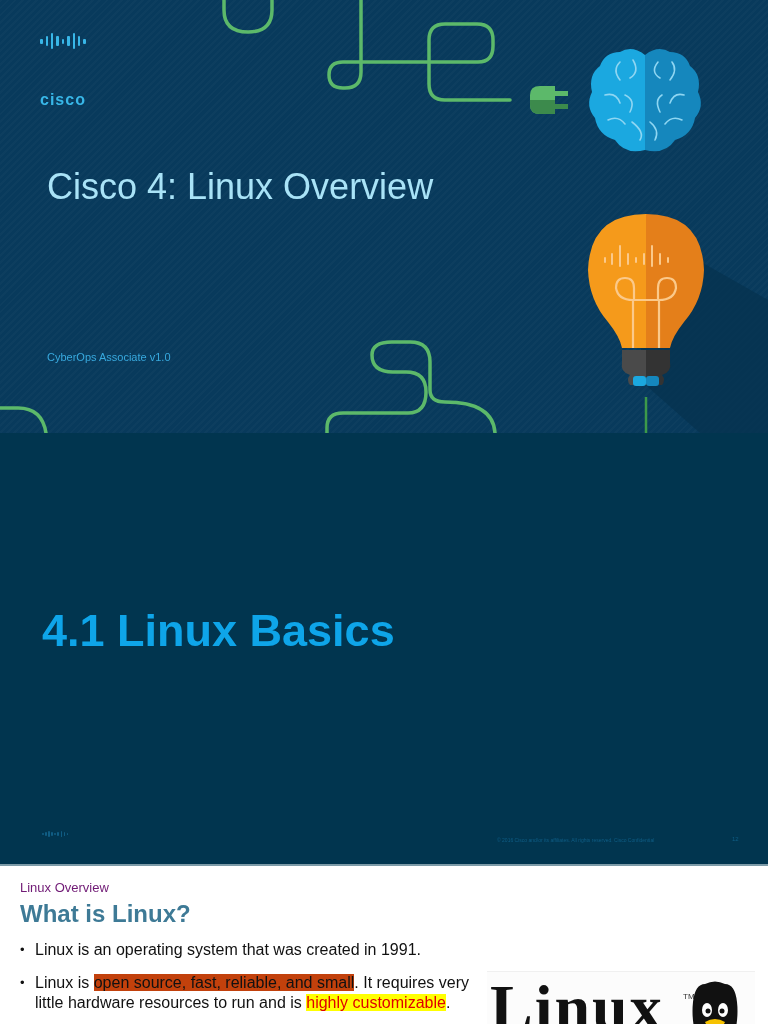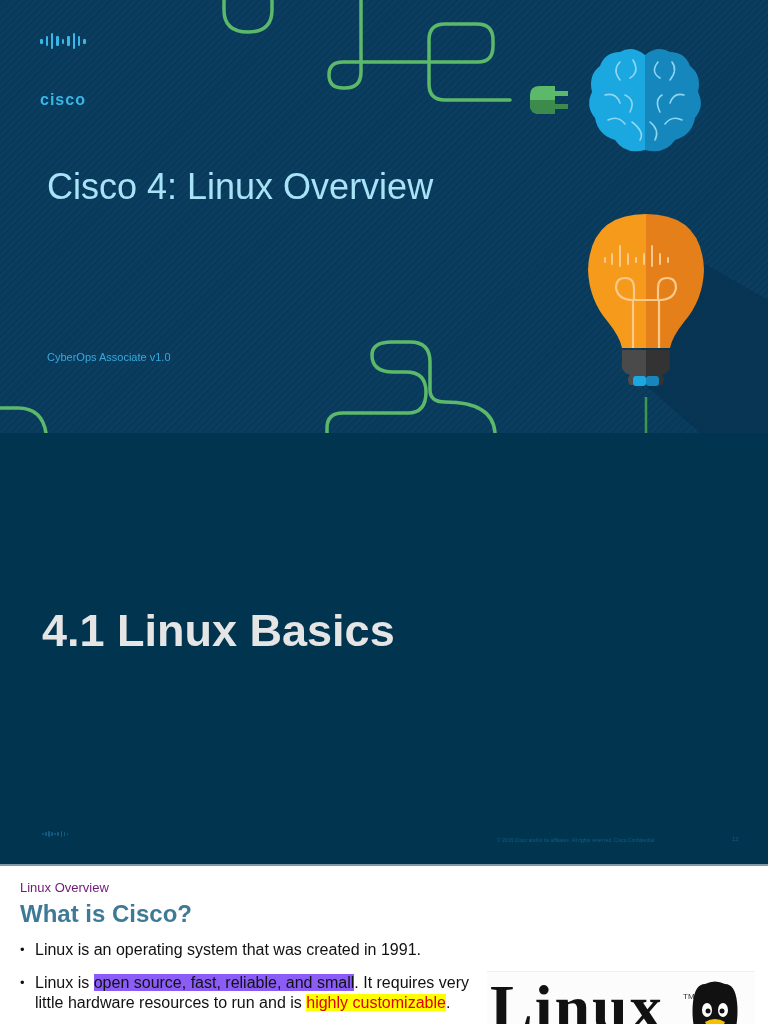--- a/index.html
+++ b/index.html
@@ -34,21 +34,21 @@
     .art { position: absolute; left: 0; top: 0; }
 
     
     #slide-section {
       top: 433px; height: 433px;
       background: #01354f;
       border-bottom: 2px solid #7d9ba8;
     }
     .section-title {
       position: absolute; left: 42px; top: 172px;
-      font-size: 45px; color: #e5e5e5; white-space: nowrap;
+      font-size: 45px; color: #0ea5e9; white-space: nowrap;
     }
     #logo-footer { left: 42px; top: 398px; opacity: 0.55; }
     #logo-footer .cisco-bars { gap: 1.6px; }
     #logo-footer .cisco-bars span { background: #1e7fb0; width: 1.5px; }
     #logo-footer .cisco-word { color: #1e7fb0; font-size: 7px; margin-top: 0; letter-spacing: 0.5px; }
     .footer-copy {
       position: absolute; left: 497px; top: 404px;
       font-size: 5px; color: #0f5d85; white-space: nowrap;
     }
     .footer-page {
@@ -68,21 +68,21 @@
     }
     .bullets { position: absolute; left: 20px; top: 72px; width: 450px; list-style: none; }
     .bullets li {
       position: relative; padding-left: 15px;
       font-size: 16px; line-height: 20px; color: #111;
       margin-bottom: 13px;
     }
     .bullets li::before {
       content: "\2022"; position: absolute; left: 0; top: 0; font-size: 13px;
     }
-    .hl { background: #8b5cf6; }
+    .hl { background: #c2410c; }
     .hl-red { background: #ffff00; color: #e00000; }
 
     .linux-logo-box {
       position: absolute; left: 487px; top: 103px; width: 268px; height: 60px;
       background: #fcfcfc; border-top: 1px solid #f0f0f0;
       overflow: hidden;
     }
     .linux-word {
       position: absolute; left: 3px; top: 4px;
       font-family: "Liberation Serif", serif; font-weight: bold;
@@ -195,21 +195,21 @@
         <span style="height:2px"></span>
     </div>
     <div class="cisco-word">cisco</div>
   </div>
   <div class="footer-copy">© 2016  Cisco and/or its affiliates. All rights reserved.   Cisco Confidential</div>
   <div class="footer-page">12</div>
 </section>
 
 <section class="slide" id="slide-content">
   <div class="section-kicker">Linux Overview</div>
-  <h2 class="content-title">What is Cisco?</h2>
+  <h2 class="content-title">What is Linux?</h2>
 
   <ul class="bullets">
     <li>Linux is an operating system that was created in 1991.</li>
     <li><span>Linux is </span><span class="hl">open source, fast, reliable, and small</span><span>. It requires very little hardware resources to run and is </span><span class="hl-red">highly customizable</span><span>.</span></li>
   </ul>
 
   <div class="linux-logo-box">
     <div class="linux-word">Linux</div>
     <div class="linux-tm">TM</div>
     <svg class="tux" width="60" height="60" viewBox="0 0 60 60">

